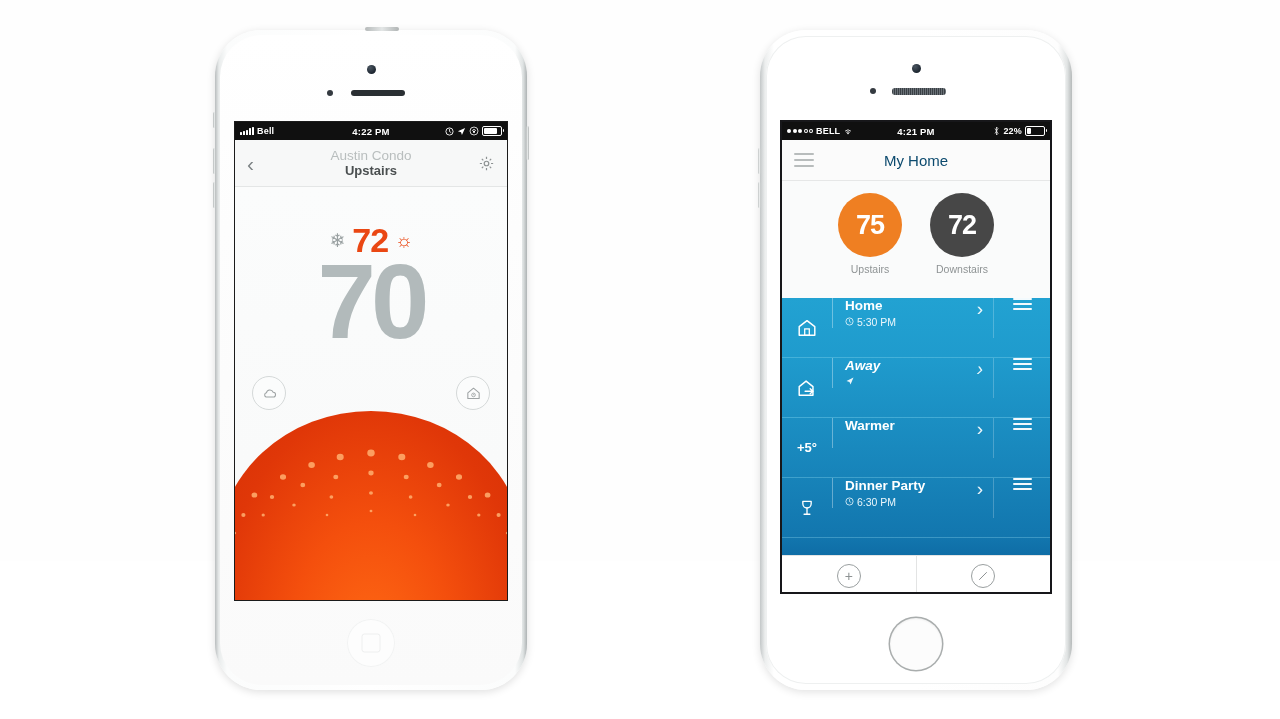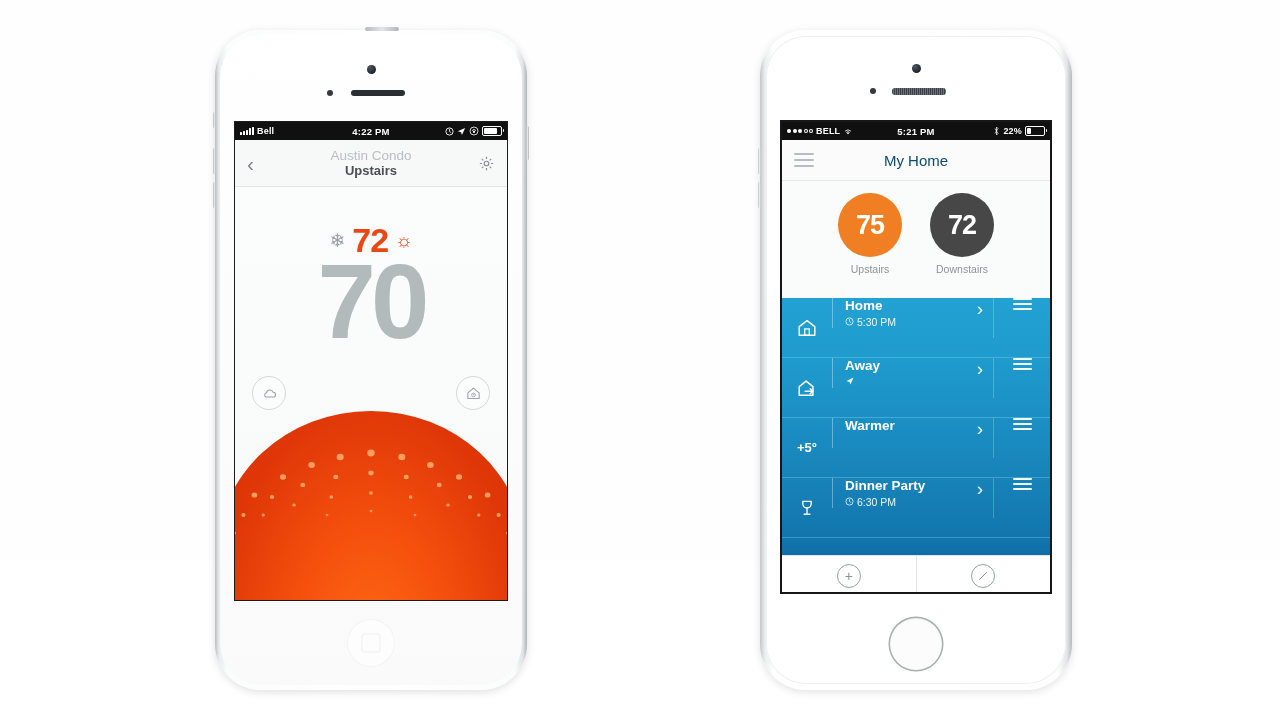--- a/index.html
+++ b/index.html
@@ -491,21 +491,21 @@
               <b class="hollow"></b>
               <b class="hollow"></b>
             </span>
           <span>BELL</span>
           <svg width="10" height="9" viewBox="0 0 22 18">
             <path d="M11 15.5 l2.6-3.2a4 4 0 0 0-5.2 0z" fill="#fff"></path>
             <path d="M4.6 8.2a9.5 9.5 0 0 1 12.8 0" fill="none" stroke="#fff" stroke-width="1.8"></path>
             <path d="M7.2 11a6 6 0 0 1 7.6 0" fill="none" stroke="#fff" stroke-width="1.8"></path>
           </svg>
         </div>
-        <div class="sb-center">5:21 PM</div>
+        <div class="sb-center">4:21 PM</div>
         <div class="sb-right">
           <svg width="7" height="10" viewBox="0 0 12 20">
             <path d="M3 5 l6 10 -3 3 V2 l3 3 -6 10" fill="none" stroke="#fff" stroke-width="1.4" stroke-linejoin="round"></path>
           </svg>
           <span>22%</span>
           <span class="battery">
               <span class="fill" style="width:4px"></span>
             </span>
         </div>
       </div>
@@ -552,21 +552,21 @@
           </div>
           <div class="scene-chev">›</div>
           <div class="scene-sep"></div>
           <div class="scene-handle">
               <span></span>
               <span></span>
               <span></span>
             </div>
         </div>
 
-        <div class="scene-row" style="background:linear-gradient(to bottom,#1f9bcd,#1b8fc3);">
+        <div class="scene-row" style="background:linear-gradient(to bottom,#1f9bcd,#1b8fc3);font-style:italic;">
           <div class="scene-icon">
             <svg width="22" height="22" viewBox="0 0 24 24">
               <path d="M3.5 10.5 L11 4.5 L18.5 10.5 V20 H3.5 Z" fill="none" stroke="#fff" stroke-width="1.6" stroke-linejoin="round"></path>
               <path d="M10 15.5 h8 M15.5 12.8 l3 2.7 -3 2.7" fill="none" stroke="#fff" stroke-width="1.6" stroke-linecap="round" stroke-linejoin="round"></path>
             </svg>
           </div>
           <div class="scene-divider"></div>
           <div class="scene-text">
             <div class="scene-name">Away</div>
             <div class="scene-time">

